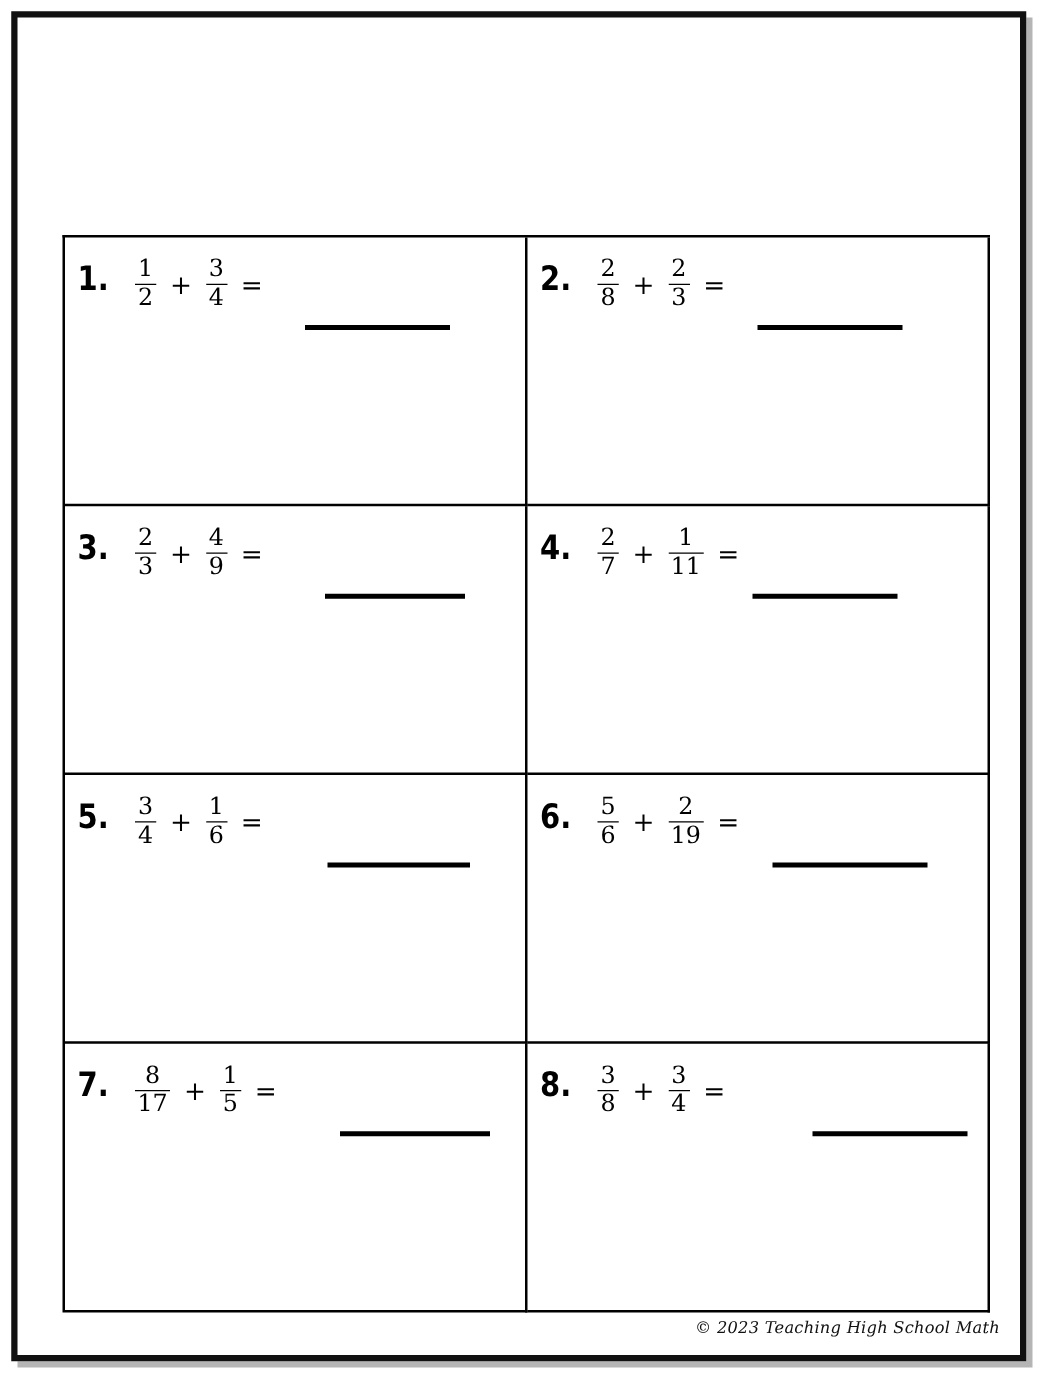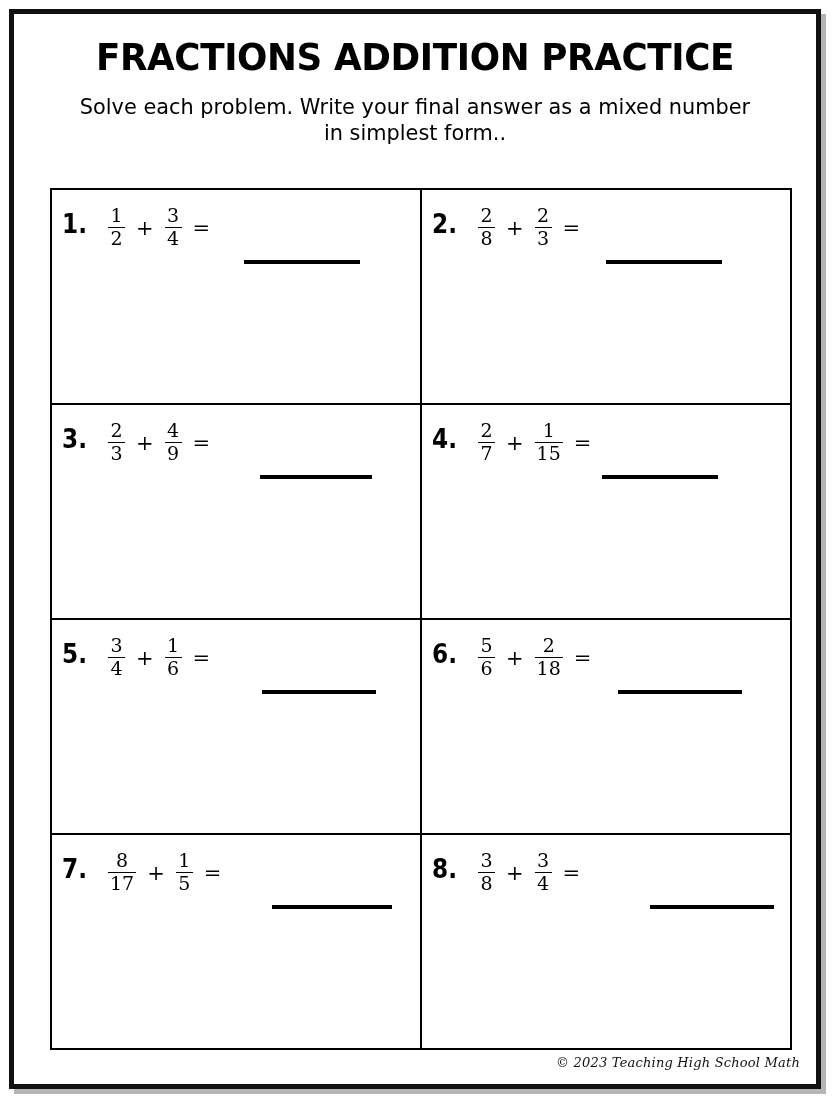--- a/index.html
+++ b/index.html
@@ -158,24 +158,20 @@
     color: #111111;
     letter-spacing: 0.2px;
     white-space: nowrap;
   }
 </style>
 </head>
 <body>
 
 <div class="page">
 
-  <div class="heading">
-    <h1 class="worksheet-title">FRACTIONS ADDITION PRACTICE</h1>
-    <p class="worksheet-subtitle">Solve each problem.  Write your final answer as a mixed number in simplest form..</p>
-  </div>
 
   <div class="problem-grid" id="problem-grid">
       <div class="problem-cell">
         <div class="problem-line">
           <span class="problem-number">1.</span>
           <span class="expression">
             <span class="frac">
               <span class="num">1</span>
               <span class="bar"></span>
               <span class="den">2</span>
@@ -237,21 +233,21 @@
           <span class="expression">
             <span class="frac">
               <span class="num">2</span>
               <span class="bar"></span>
               <span class="den">7</span>
             </span>
             <span class="op">+</span>
             <span class="frac">
               <span class="num">1</span>
               <span class="bar"></span>
-              <span class="den">15</span>
+              <span class="den">11</span>
             </span>
             <span class="eq">=</span>
           </span>
         </div>
         <div class="answer-blank" style="left: 180px; top: 70px; width: 116px;"></div>
       </div>
       <div class="problem-cell">
         <div class="problem-line">
           <span class="problem-number">5.</span>
           <span class="expression">
@@ -277,21 +273,21 @@
           <span class="expression">
             <span class="frac">
               <span class="num">5</span>
               <span class="bar"></span>
               <span class="den">6</span>
             </span>
             <span class="op">+</span>
             <span class="frac">
               <span class="num">2</span>
               <span class="bar"></span>
-              <span class="den">18</span>
+              <span class="den">19</span>
             </span>
             <span class="eq">=</span>
           </span>
         </div>
         <div class="answer-blank" style="left: 196px; top: 70px; width: 124px;"></div>
       </div>
       <div class="problem-cell">
         <div class="problem-line">
           <span class="problem-number">7.</span>
           <span class="expression">

